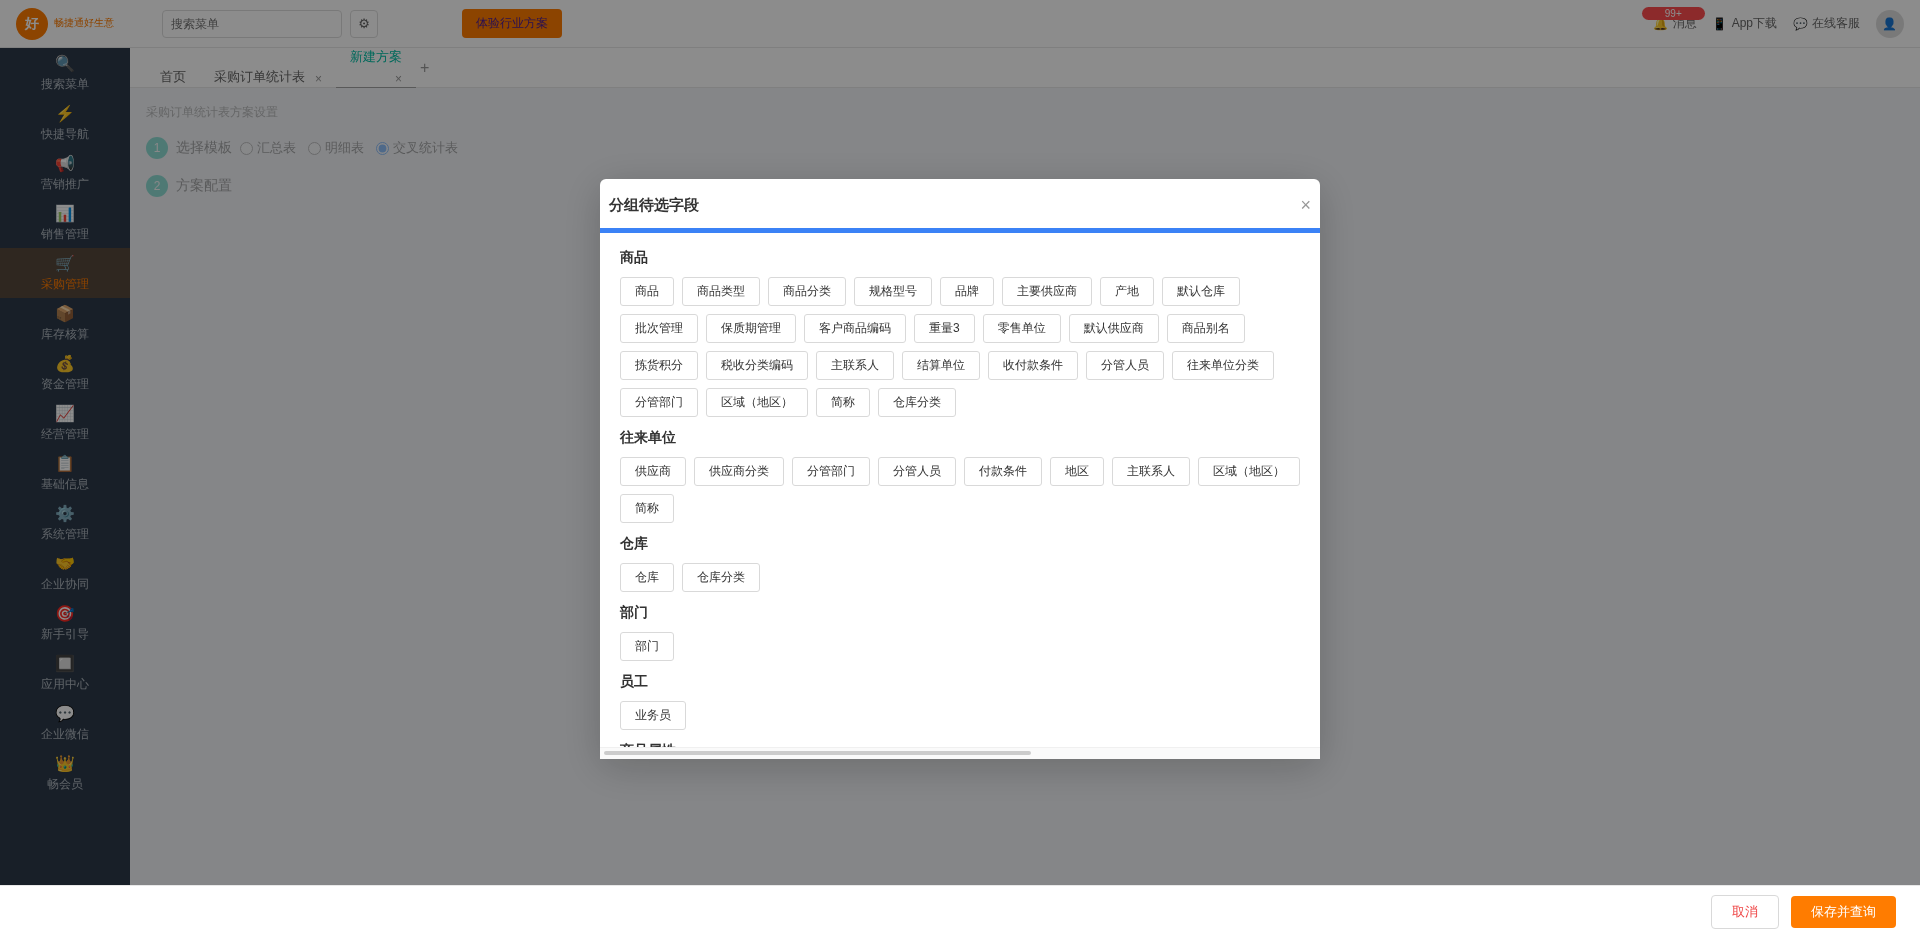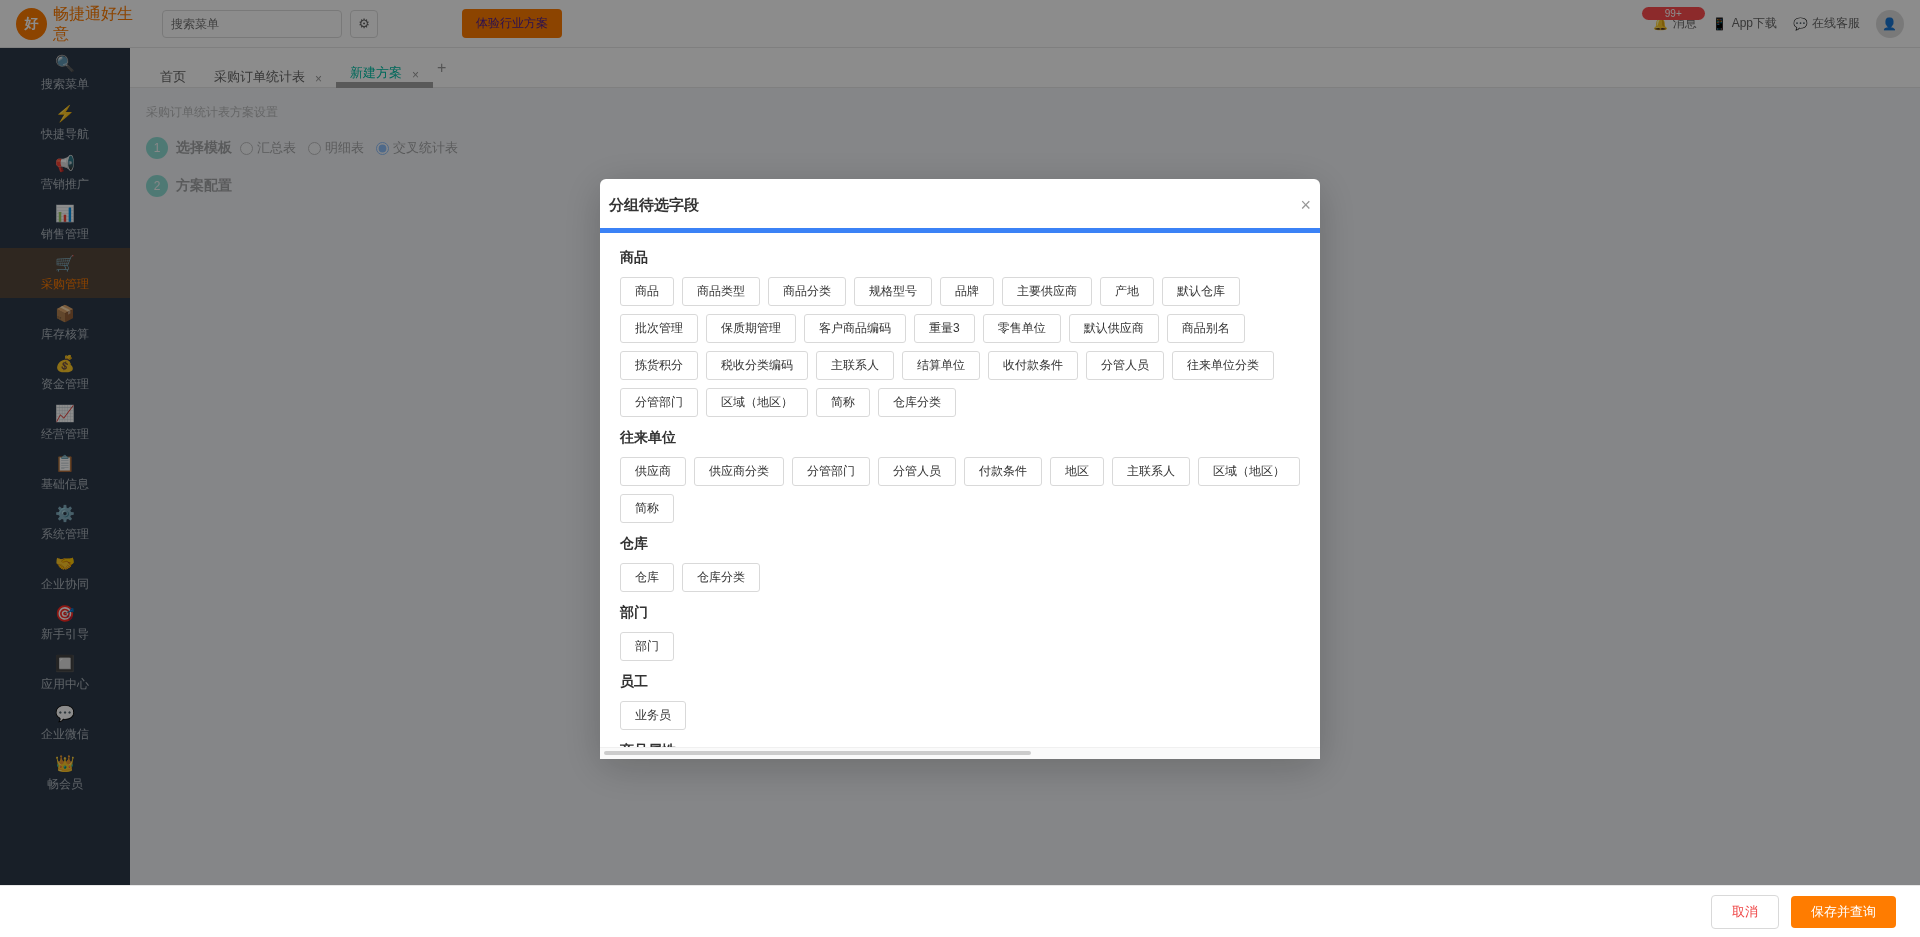--- a/index.html
+++ b/index.html
@@ -19,21 +19,21 @@
       width: 130px;
       display: flex; align-items: center; gap: 6px;
     }
     .logo-icon {
       width: 32px; height: 32px;
       background: #ff7c00;
       border-radius: 50%;
       display: flex; align-items: center; justify-content: center;
       color: white; font-weight: bold; font-size: 14px;
     }
-    .logo-text { color: #ff7c00; font-size: 16px; line-height: 1.2; }
+    .logo-text { color: #ff7c00; font-size: 10px; line-height: 1.2; font-family: Liberation Mono, monospace; }
     .top-search {
       flex: 1;
       display: flex; align-items: center; gap: 8px;
       max-width: 300px;
       margin-left: 16px;
     }
     .top-search input {
       height: 28px; border: 1px solid #ddd; border-radius: 4px;
       padding: 0 8px; font-size: 12px; color: #999; width: 180px;
     }
@@ -72,21 +72,21 @@
       align-items: center;
       padding: 0 16px;
       border-bottom: 1px solid #e8e8e8;
       position: fixed; top: 48px; left: 130px; right: 0; z-index: 99;
     }
     .tab {
       height: 40px; display: flex; align-items: flex-end; gap: 6px;
       padding: 0 14px; font-size: 13px; cursor: pointer; color: #666;
       border-bottom: 2px solid transparent;
     }
-    .tab.active { color: #00bfa5; border-bottom: 6px solid #a3a3a3; }
+    .tab.active { color: #00bfa5; border-bottom: 1px solid #a3a3a3; flex-direction: column; }
     .tab-close { color: #999; font-size: 12px; margin-left: 4px; }
     .tab-add { color: #999; font-size: 16px; margin-left: 4px; }
 
     
     .sidebar {
       width: 130px; position: fixed; top: 48px; left: 0; bottom: 0;
       background: #2d3a4a; overflow-y: auto; z-index: 98;
     }
     .sidebar-item {
       height: 50px; display: flex; align-items: center; justify-content: center;
@@ -163,21 +163,21 @@
     
     .bg-content { opacity: 0.4; pointer-events: none; }
     .page-breadcrumb { font-size: 12px; color: #666; margin-bottom: 16px; }
     .step-section { margin-bottom: 16px; }
     .step-header { display: flex; align-items: center; gap: 8px; margin-bottom: 12px; }
     .step-num {
       width: 22px; height: 22px; border-radius: 50%;
       background: #00bfa5; color: white; font-size: 12px;
       display: flex; align-items: center; justify-content: center;
     }
-    .step-title { font-size: 14px; font-weight: bold; }
+    .step-title { font-size: 14px; font-weight: normal; }
     .radio-group { display: flex; gap: 12px; align-items: center; }
     .radio-item { display: flex; align-items: center; gap: 4px; font-size: 13px; }
 
     
     .bottom-bar {
       position: fixed; bottom: 0; left: 0; right: 0; height: 52px;
       background: #fff; border-top: 1px solid #e8e8e8;
       display: flex; align-items: center; justify-content: flex-end;
       padding: 0 24px; gap: 12px; z-index: 202;
     }

